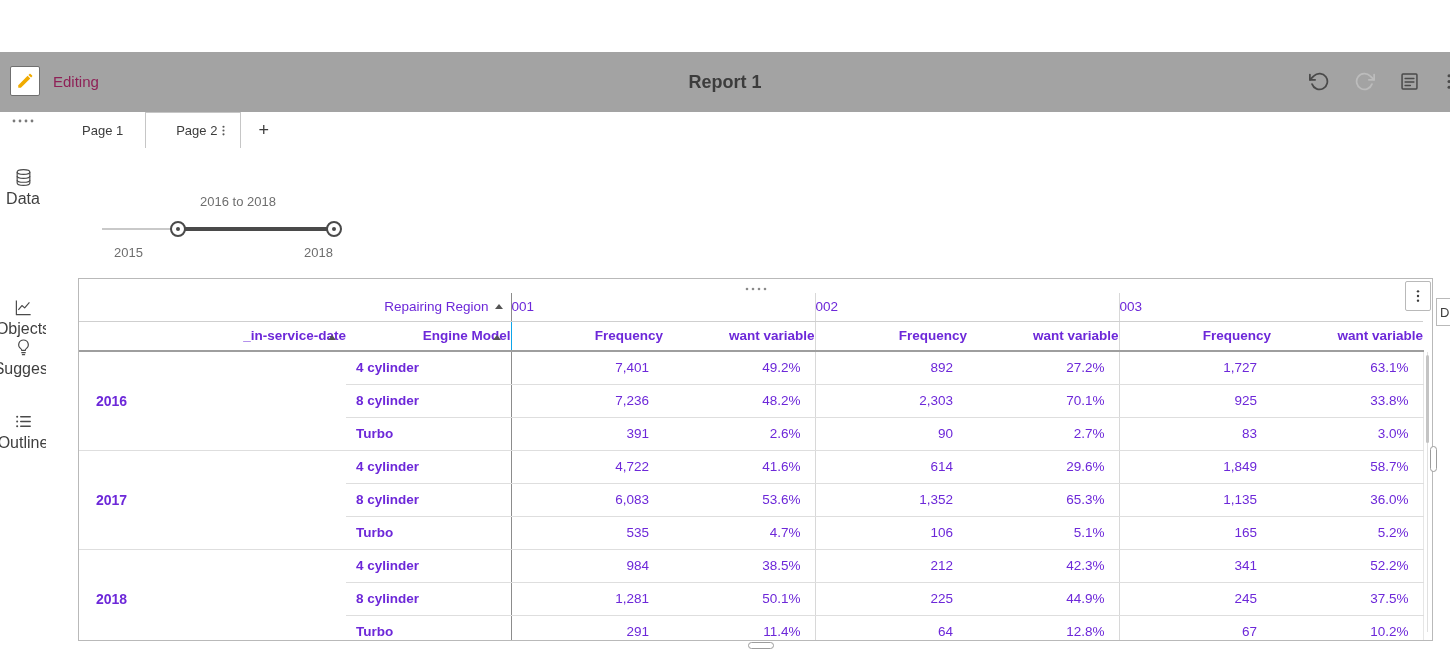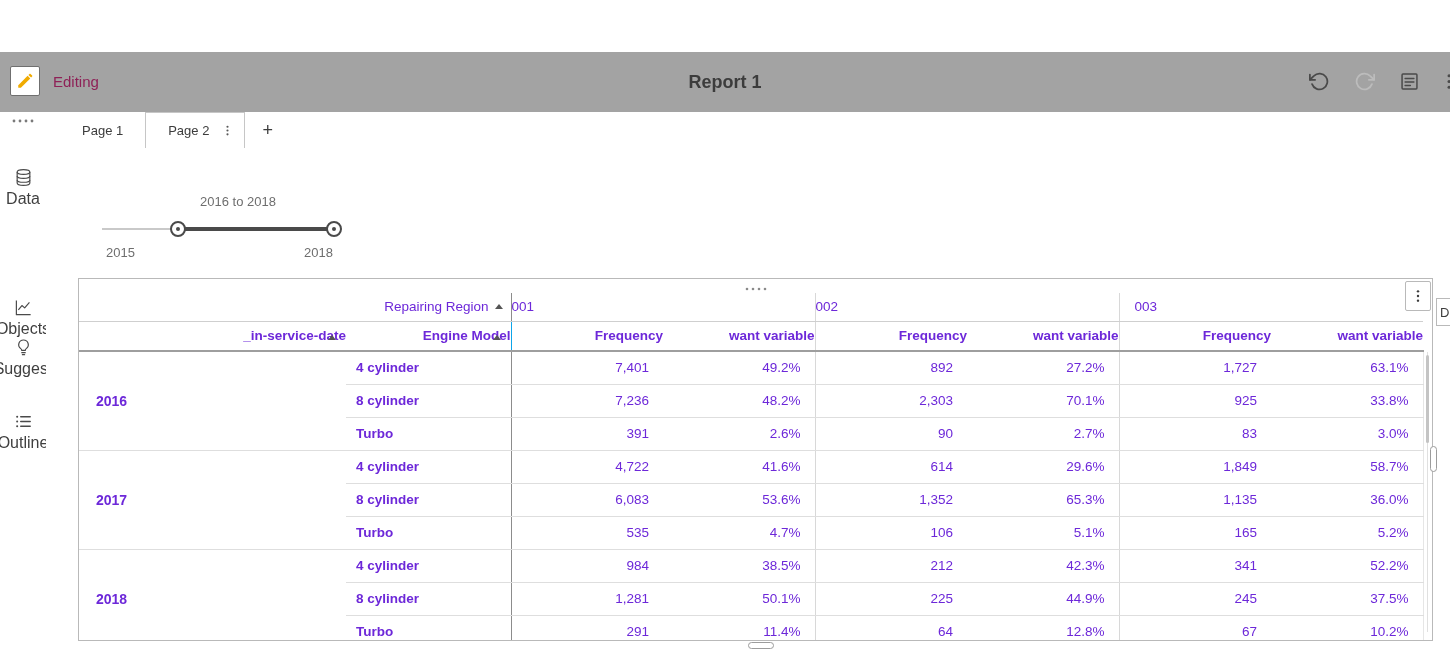--- a/index.html
+++ b/index.html
@@ -33,50 +33,50 @@
   .sidebar { position:relative; width:46px; flex:none; background:#fff; }
   .side-overflow { position:absolute; top:4px; left:0; width:46px; height:16px; display:flex; justify-content:center; color:#7a7a7a; cursor:pointer; }
   .side-item { position:absolute; left:0; width:46px; display:flex; flex-direction:column; align-items:center; gap:3px; cursor:pointer; color:#4a4a4a; }
   .side-item svg { width:19px; height:19px; }
   .side-item .lbl { font-size:16px; color:#3f3f3f; }
 
   .content { position:relative; flex:1; }
   .tabbar { position:relative; height:36px; display:flex; align-items:stretch; }
   .tab { display:flex; align-items:center; padding:0 22px; font-size:13px; color:#3c3c3c; cursor:pointer; }
   .tab.first { margin-left:14px; }
-  .tab.active { border:1px solid #c6c6c6; border-bottom:none; gap:12px; padding:0 10px 0 22px; }
+  .tab.active { border:1px solid #c6c6c6; border-bottom:none; padding:0 10px 0 30px; }
   .tab-kebab { width:13px; height:15px; color:#5a5a5a; }
   .tab-kebab svg { width:100%; height:100%; }
   .add-page { display:flex; align-items:center; padding:0 17px; font-size:18px; color:#3c3c3c; cursor:pointer; }
   .canvas { position:absolute; top:36px; left:0; right:0; bottom:0; background:#fff; }
 
   
   .slider-obj { position:absolute; left:56px; top:44px; width:252px; height:78px; }
   .slider-range-label { position:absolute; left:98px; top:2px; font-size:13px; color:#6e6e6e; white-space:nowrap; }
   .slider-track { position:absolute; left:0; top:36px; width:240px; height:2px; background:#c9c9c9; }
   .slider-active { position:absolute; left:76px; top:35px; width:156px; height:4px; background:#4a4a4a; cursor:pointer; }
   .slider-handle { position:absolute; top:29px; width:16px; height:16px; border:2px solid #4a4a4a; border-radius:50%; background:#fff; cursor:pointer; }
   .slider-handle::after { content:""; position:absolute; left:4px; top:4px; width:4px; height:4px; border-radius:50%; background:#4a4a4a; }
   .slider-handle.left { left:68px; }
   .slider-handle.right { left:224px; }
-  .slider-min { position:absolute; left:4px; top:53px; font-size:13px; color:#6e6e6e; }
+  .slider-min { position:absolute; left:12px; top:53px; font-size:13px; color:#6e6e6e; }
   .slider-max { position:absolute; left:202px; top:53px; font-size:13px; color:#6e6e6e; }
 
   
   .table-obj { position:absolute; left:32px; top:130px; width:1355px; height:363px; border:1px solid #b9b9b9; background:#fff; overflow:hidden; }
   .drag-dots { position:absolute; top:1px; left:50%; transform:translateX(-50%); color:#8a8a8a; cursor:move; }
   .obj-kebab { position:absolute; top:2px; right:1px; width:26px; height:30px; border:1px solid #b9b9b9; background:#fff; border-radius:2px; display:flex; align-items:center; justify-content:center; color:#3c3c3c; cursor:pointer; z-index:2; }
   .obj-kebab svg { width:16px; height:18px; }
 
   .crosstab { border-collapse:collapse; table-layout:fixed; width:1344px; margin-top:14px; font-size:13.5px; color:#6d28d9; }
   .crosstab td, .crosstab th { padding:0; height:33px; overflow:hidden; white-space:nowrap; }
   tr.h1 td { height:28px; border-bottom:1px solid #cfcfcf; font-weight:normal; }
   td.h1-region { text-align:right; padding-right:8px; border-right:1px solid #8c8c8c; cursor:pointer; }
   td.h1-group { text-align:left; border-right:1px solid #d8d8d8; cursor:pointer; }
-  td.h1-group.last { border-right:none;padding-left:15px; }
+  td.h1-group.last { border-right:none; }
   tr.h2 th { height:30px; border-bottom:2px solid #9e9e9e; font-weight:bold; position:relative; text-align:right; cursor:pointer; }
   th.h-model { border-right:1px solid #0ea5e9; }
   th.g-end { border-right:1px solid #d8d8d8; }
   .tri { display:inline-block; width:0; height:0; border-left:4px solid transparent; border-right:4px solid transparent; border-bottom:5px solid #555; margin-left:6px; vertical-align:2px; }
   .tri.abs { position:absolute; right:10px; top:13px; margin:0; }
   .crosstab tbody td { border-bottom:1px solid #dedede; }
   td.c-year { font-weight:bold; padding-left:17px; vertical-align:middle; font-size:14px; text-align:left; }
   td.c-model { font-weight:bold; padding-left:10px; border-right:1px solid #8c8c8c; text-align:left; }
   td.c-val { text-align:right; padding-right:14px; }
   td.c-val.g-end { border-right:1px solid #d8d8d8; }

